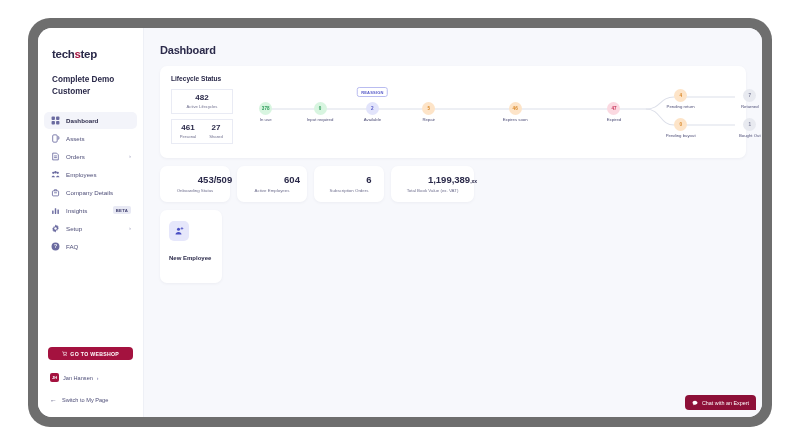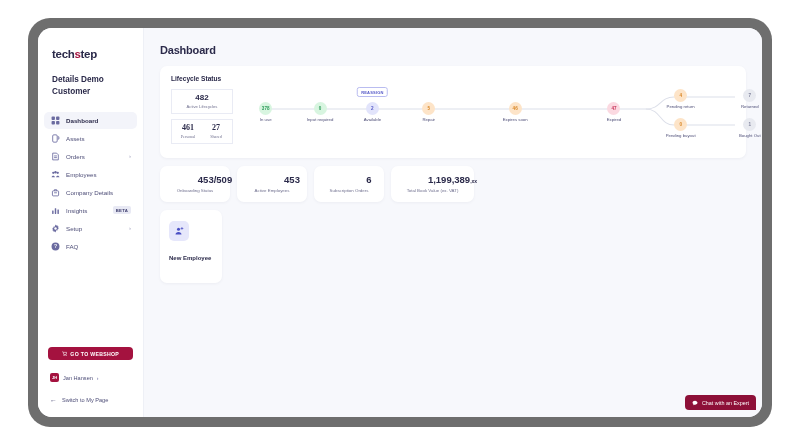--- a/index.html
+++ b/index.html
@@ -181,21 +181,21 @@
   .lc-stats { width: 62px; flex: 0 0 62px; }
   .stat-box {
     border: 1px solid #e9ebf4;
     border-radius: 0;
     padding: 4px 2px;
     text-align: center;
   }
   .stat-box + .stat-box { margin-top: 5px; }
   .stat-num { font-size: 8px; font-weight: 700; color: #2b2a4a; line-height: 1.1; }
   .stat-lbl { font-size: 4.2px; color: #70708f; margin-top: 1px; }
-  .stat-split { display: flex; font-family: Liberation Serif, serif; }
+  .stat-split { display: flex; }
   .stat-split > div { flex: 1; }
 
   .lc-flow {
     flex: 1;
     position: relative;
     height: 66px;
     margin-left: 8px;
   }
   .lc-flow svg.lines {
     position: absolute; left: 0; top: 0;
@@ -316,21 +316,21 @@
   <div id="screen">
 
     <aside id="sidebar">
 
       <div class="logo">
         <span>tech</span>
           <span class="s-mark">s</span>
           <span>tep</span>
       </div>
 
-      <div class="customer-name">Details Demo Customer</div>
+      <div class="customer-name">Complete Demo Customer</div>
 
       <nav class="nav">
 
         <div class="nav-item active">
           <span class="nav-icon">
             <svg viewBox="0 0 16 16" fill="currentColor">
                 <rect x="1" y="1" width="6" height="6" rx="1.5"></rect>
                 <rect x="9" y="1" width="6" height="6" rx="1.5"></rect>
                 <rect x="1" y="9" width="6" height="6" rx="1.5"></rect>
                 <rect x="9" y="9" width="6" height="6" rx="1.5"></rect>
@@ -529,21 +529,21 @@
           </div>
         </div>
       </section>
 
       <section id="kpi-row">
         <div class="card kpi">
           <div class="kpi-val">453/509</div>
           <div class="kpi-lbl">Onboarding Status</div>
         </div>
         <div class="card kpi">
-          <div class="kpi-val">453</div>
+          <div class="kpi-val">604</div>
           <div class="kpi-lbl">Active Employees</div>
         </div>
         <div class="card kpi">
           <div class="kpi-val">6</div>
           <div class="kpi-lbl">Subscription Orders</div>
         </div>
         <div class="card kpi wide">
           <div class="kpi-val"><span>1,199,389</span><span class="dec">,xx</span></div>
           <div class="kpi-lbl">Total Book Value (ex. VAT)</div>
         </div>

